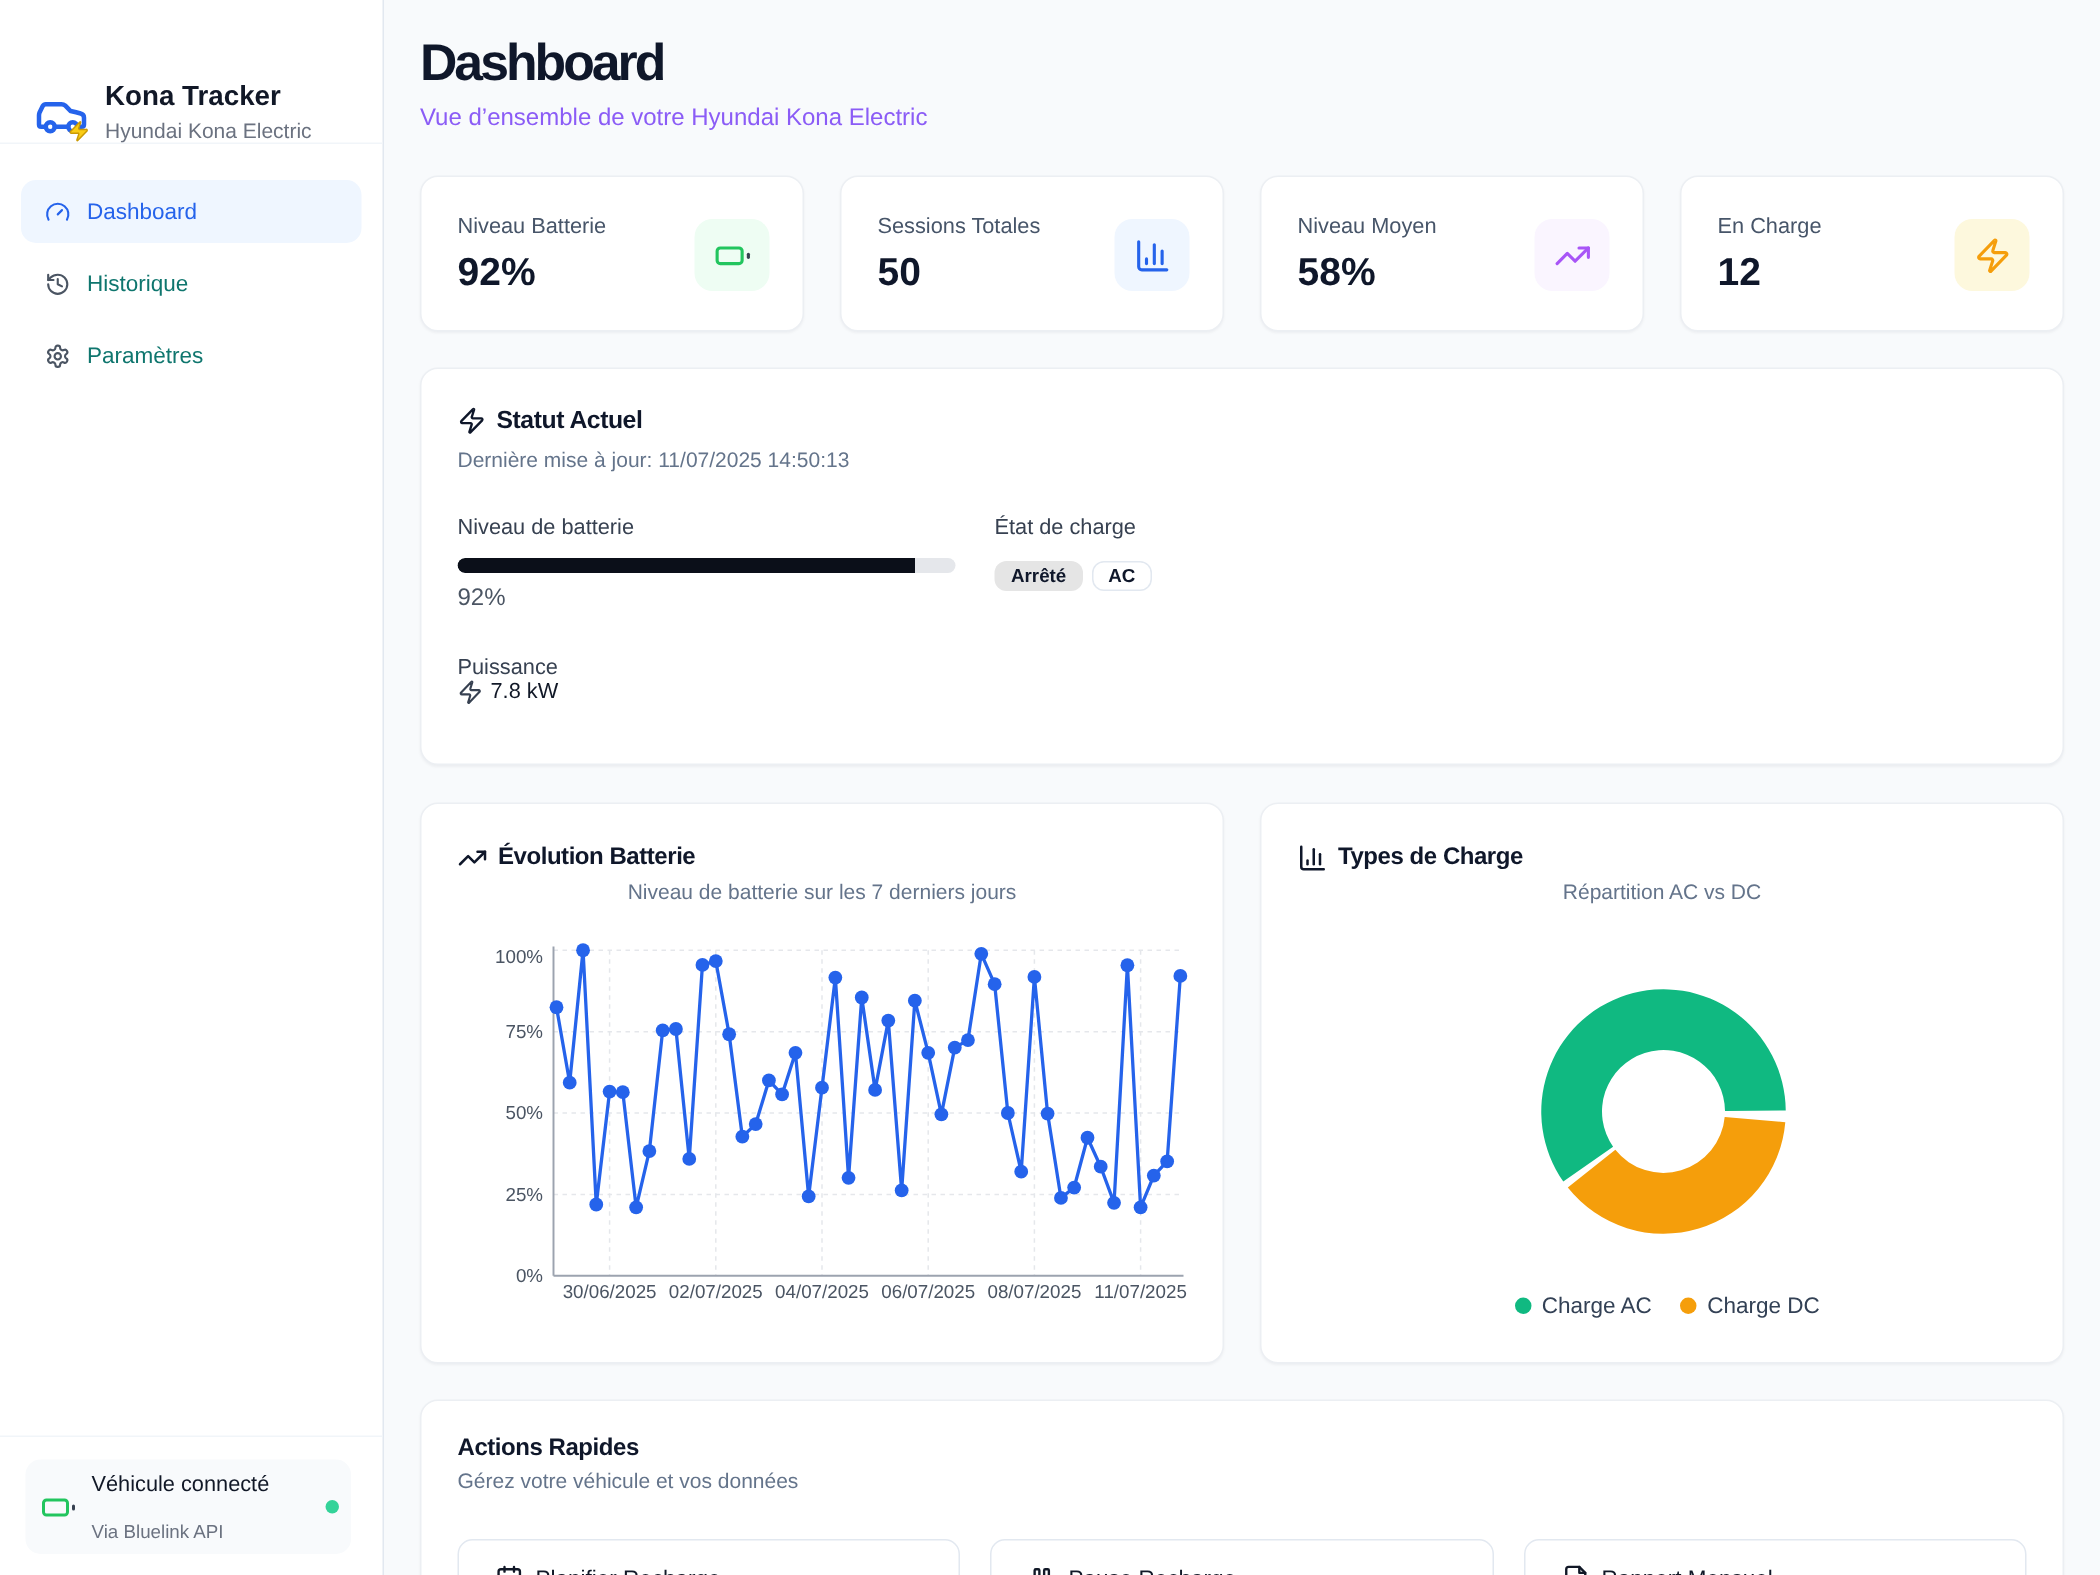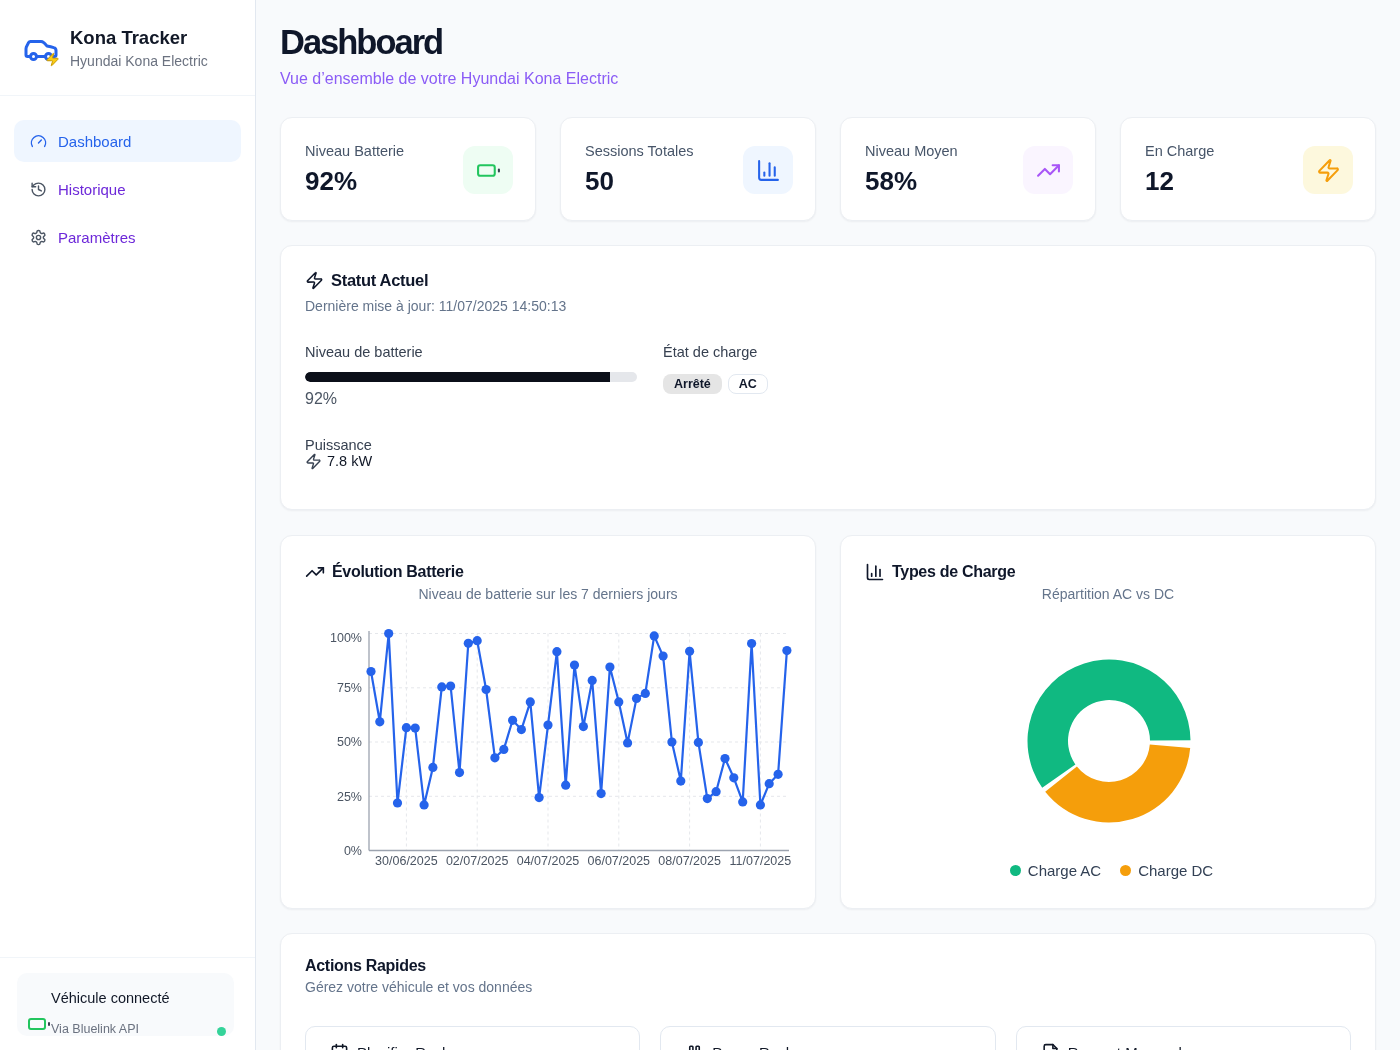--- a/index.html
+++ b/index.html
@@ -1,31 +1,31 @@
 <!DOCTYPE html>
 <html lang="fr"><head>
 <meta charset="utf-8">
 <title>Kona Tracker</title>
 <style>
   * { margin:0; padding:0; box-sizing:border-box; }
   html,body { width:1400px; height:1050px; overflow:hidden; }
   body { font-family:"Liberation Sans", sans-serif; background:#f8fafc; color:#0f172a; }
   .sidebar { position:fixed; left:0; top:0; width:256px; height:1050px; background:#fff;
              border-right:1px solid #e2e8f0; }
-  .side-head { height:96px; padding:0 20px 0 23px; border-bottom:1px solid #f1f5f9; display:flex; align-items:center; gap:11px; }
+  .side-head { height:96px; padding:0 20px 0 23px; border-bottom:1px solid #f1f5f9; display:flex; align-items:flex-end; gap:11px; }
   .logo { position:relative; width:36px; height:36px; flex:0 0 36px; margin-top:3px; }
   .logo .zapsvg { position:absolute; left:21.5px; top:20.5px; }
   .brand-title { font-size:18.5px; font-weight:bold; color:#111827; }
   .brand-sub { font-size:14px; color:#6b7280; margin-top:4px; }
   .nav { padding:24px 14px; }
   .nav-item { display:flex; align-items:center; gap:11px; height:42px; padding:0 16px;
-              border-radius:10px; margin-bottom:6px; font-size:15px; color:#6d28d9; }
+              border-radius:10px; margin-bottom:6px; font-size:15px; color:#0f766e; }
   .nav-item.active { background:#eff6ff; color:#2563eb; }
   .side-foot { position:absolute; left:0; right:0; bottom:0; border-top:1px solid #f1f5f9; padding:15px 21px 14px 17px; }
-  .foot-box { background:#f8fafc; border-radius:10px; height:63px; padding:0 8px 0 10px; display:flex; align-items:flex-end; }
+  .foot-box { background:#f8fafc; border-radius:10px; height:63px; padding:0 8px 0 10px; display:flex; align-items:center; gap:10px; }
   .foot-t1 { font-size:14.5px; color:#111827; }
   .foot-t2 { font-size:12.5px; color:#6b7280; margin-top:16px; }
   .foot-dot { width:9px; height:9px; border-radius:50%; background:#34d399; margin-left:auto; }
   .main { margin-left:256px; padding:24px 24px 0 24px; }
   h1 { font-size:34.5px; line-height:38px; font-weight:bold; color:#0f172a; letter-spacing:-2px; margin-top:-1px; }
   .page-sub { font-size:16px; color:#8b5cf6; margin-top:9px; }
   .stats { display:flex; gap:24px; margin-top:29px; }
   .card { background:#fff; border:1px solid #eceff3; border-radius:12px;
           box-shadow:0 1px 2px rgba(15,23,42,0.05); }
   .stat { flex:1; height:104px; padding:25px 22px 0 24px; display:flex; justify-content:space-between; align-items:flex-start; }

